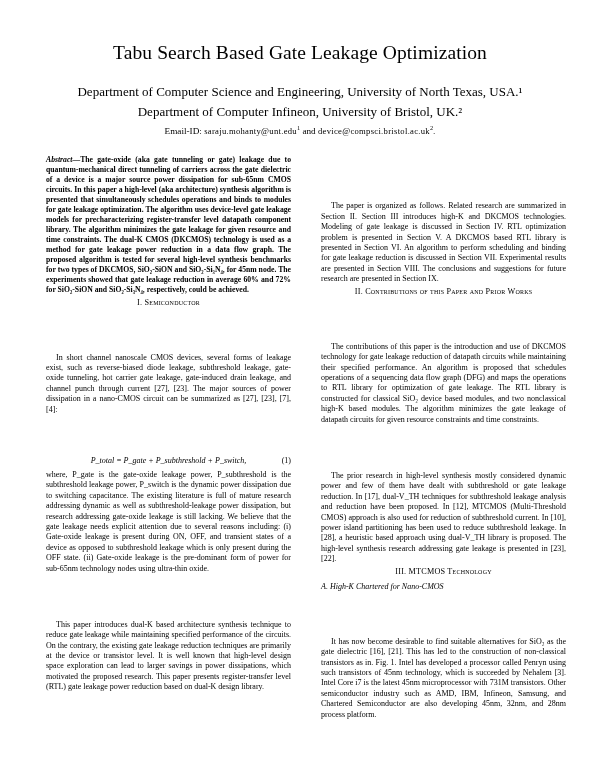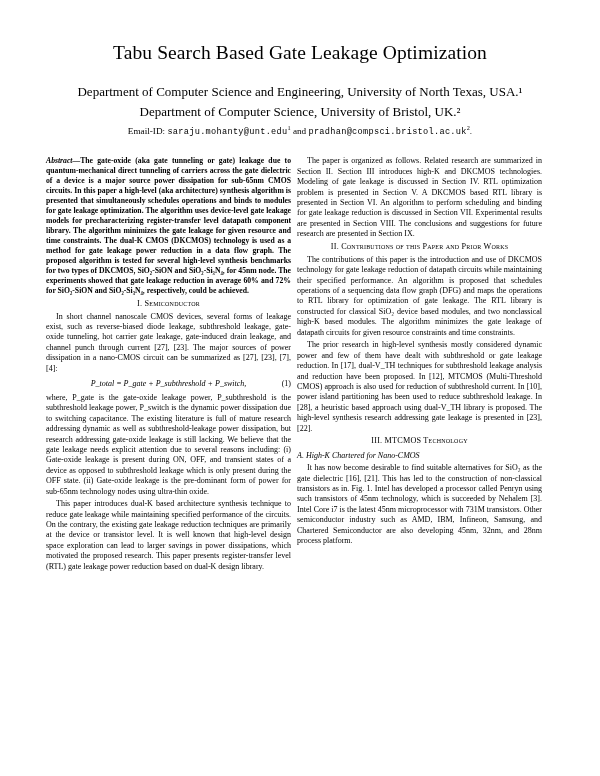--- a/index.html
+++ b/index.html
@@ -40,48 +40,49 @@
     font-size: 13px;
     line-height: 1.55;
   }
   .email {
     text-align: center;
     font-size: 9.2px;
     line-height: 1.6;
     margin-top: 1px;
   }
   .mono {
-    font-family: Liberation Mono, monospace;
+    font-family: Liberation Serif, serif;
     font-size: 8.6px;
     letter-spacing: 0.3px;
   }
   sup {
     font-size: 0.68em;
     vertical-align: super;
     line-height: 0;
   }
   .columns {
     display: flex;
-    gap: 6px;
+    gap: 30px;
     margin-top: 17px;
   }
   .col {
     width: 245px;
     flex: 0 0 245px;
   }
   p {
     margin: 0 0 0.30em 0;
     font-size: 8.0px;
     line-height: 1.30;
     text-align: justify;
     text-justify: inter-word;
     hyphens: auto;
   }
   p.indent {
     text-indent: 10px;
+    margin-top: 46px;
   }
   .abstract {
     font-size: 7.7px;
     line-height: 1.30;
     text-align: justify;
     font-weight: bold;
   }
   .abstract .lead {
     font-style: italic;
     font-weight: bold;
@@ -101,43 +102,44 @@
   .equation {
     display: flex;
     align-items: baseline;
     font-size: 8.0px;
     margin: 5px 0 5px 0;
   }
   .equation .eq-body {
     flex: 1;
     text-align: center;
     font-style: italic;
+    margin-top: 36px;
   }
   .equation .eq-num {
     width: 26px;
     text-align: right;
     font-style: normal;
   }
 </style>
 </head>
 <body>
 
 <div class="page">
 
   <h1 class="title">
     <span>Tabu Search Based Gate Leakage Optimization</span><br>
   </h1>
 
   <div class="affil">Department of Computer Science and Engineering, University of North Texas, USA.¹</div>
-  <div class="affil">Department of Computer Science, University of Bristol, UK.²</div>
+  <div class="affil">Department of Computer Infineon, University of Bristol, UK.²</div>
   <div class="email">
     <span>Email-ID:</span>
     <span class="mono">saraju.mohanty@unt.edu</span><sup>1</sup>
     <span>and</span>
-    <span class="mono">pradhan@compsci.bristol.ac.uk</span><sup>2</sup><span>.</span>
+    <span class="mono">device@compsci.bristol.ac.uk</span><sup>2</sup><span>.</span>
   </div>
 
   <div class="columns">
 
     <div class="col">
 
       <p class="abstract"><span class="lead">Abstract—</span><span>The gate-oxide (aka gate tunneling or gate) leakage due to quantum-mechanical direct tunneling of carriers across the gate dielectric of a device is a major source power dissipation for sub-65nm CMOS circuits. In this paper a high-level (aka architecture) synthesis algorithm is presented that simultaneously schedules operations and binds to modules for gate leakage optimization. The algorithm uses device-level gate leakage models for precharacterizing register-transfer level datapath component library. The algorithm minimizes the gate leakage for given resource and time constraints. The dual-K CMOS (DKCMOS) technology is used as a method for gate leakage power reduction in a data flow graph. The proposed algorithm is tested for several high-level synthesis benchmarks for two types of DKCMOS, SiO₂-SiON and SiO₂-Si₃N₄, for 45nm node. The experiments showed that gate leakage reduction in average 60% and 72% for SiO₂-SiON and SiO₂-Si₃N₄, respectively, could be achieved.</span></p>
 
       <div class="sec-head">
         <span>I.</span>

